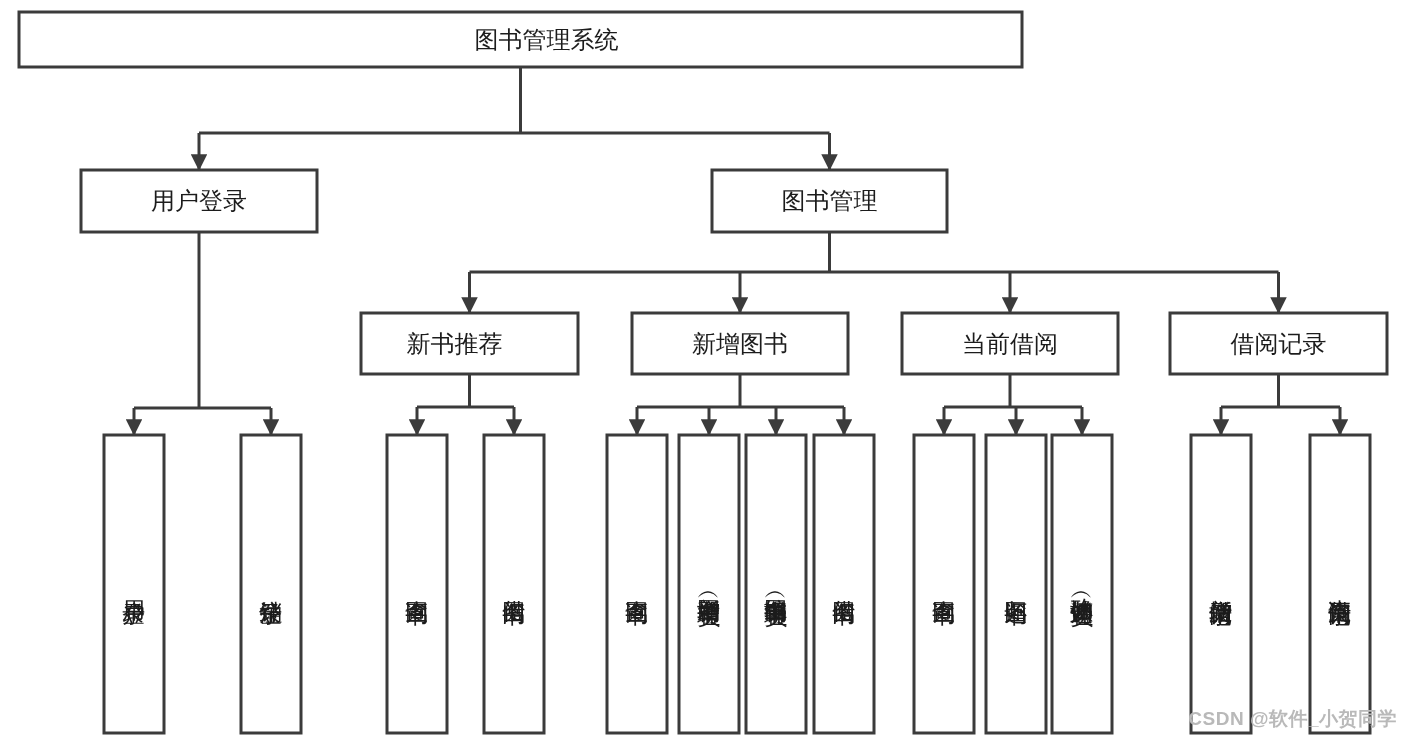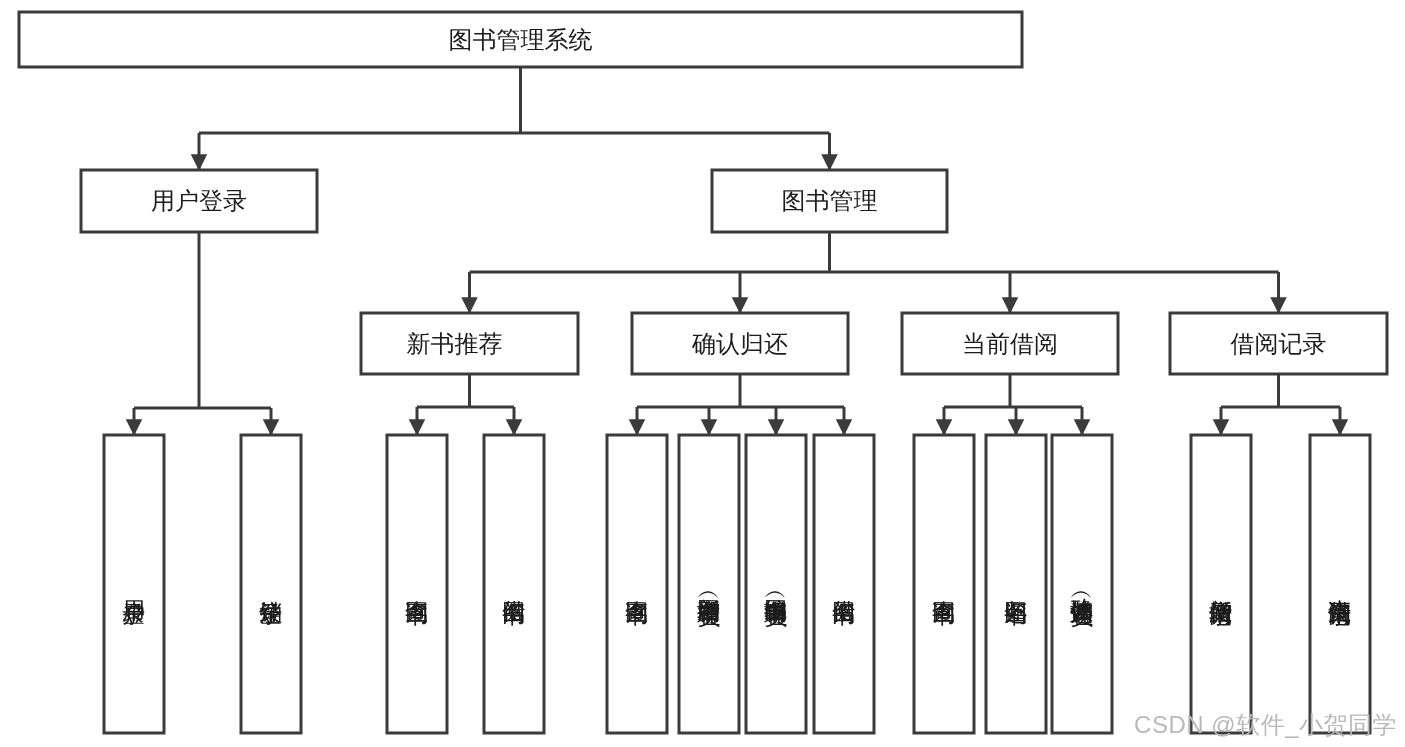--- a/index.html
+++ b/index.html
@@ -23,24 +23,25 @@
     pointer-events:none;
   }
   .hlabel-wrap{
     position:absolute;
     display:flex;align-items:center;justify-content:center;
     font-family:"Liberation Sans","DejaVu Sans",sans-serif;
     font-size:24px;color:#1c1c1c;
     pointer-events:none;
   }
   #watermark{
-    position:absolute;right:8px;bottom:6px;
+    position:absolute;right:8px;bottom:15px;
     font-family:"Liberation Sans","DejaVu Sans",sans-serif;
-    font-size:24px;color:#b9b9b9;letter-spacing:.5px;
+    font-size:19px;color:#b9b9b9;letter-spacing:.5px;
     white-space:nowrap;
+    font-weight:bold;
   }
 </style>
 </head>
 <body>
 
 <div id="stage">
 
   <svg id="diagram" viewBox="0 0 1405 747">
     <defs>
       <marker id="arrow" viewBox="0 0 10 10" refX="9" refY="5" markerWidth="5.5" markerHeight="5.5" orient="auto-start-reverse">
@@ -100,25 +101,25 @@
         <rect x="814" y="435" width="60" height="298" class="node-rect"></rect>
         <rect x="914" y="435" width="60" height="298" class="node-rect"></rect>
         <rect x="986" y="435" width="60" height="298" class="node-rect"></rect>
         <rect x="1052" y="435" width="60" height="298" class="node-rect"></rect>
         <rect x="1191" y="435" width="60" height="298" class="node-rect"></rect>
         <rect x="1310" y="435" width="60" height="298" class="node-rect"></rect>
       </g>
   </svg>
 
   <div id="labels-layer">
-      <div class="hlabel-wrap" style="left: 19px; top: 12px; width: 1003px; height: 55px;">图书管理系统</div>
+      <div class="hlabel-wrap" style="left: 19px; top: 12px; width: 1003px; height: 55px; padding-left: 26px;">图书管理系统</div>
       <div class="hlabel-wrap" style="left: 81px; top: 170px; width: 236px; height: 62px;">用户登录</div>
       <div class="hlabel-wrap" style="left: 712px; top: 170px; width: 235px; height: 62px;">图书管理</div>
       <div class="hlabel-wrap" style="left: 346px; top: 313px; width: 217px; height: 61px;">新书推荐</div>
-      <div class="hlabel-wrap" style="left: 632px; top: 313px; width: 216px; height: 61px;">确认归还</div>
+      <div class="hlabel-wrap" style="left: 632px; top: 313px; width: 216px; height: 61px;">新增图书</div>
       <div class="hlabel-wrap" style="left: 902px; top: 313px; width: 216px; height: 61px; border-radius: 13px;">当前借阅</div>
       <div class="hlabel-wrap" style="left: 1170px; top: 313px; width: 217px; height: 61px;">借阅记录</div>
       <div class="vlabel-wrap" style="left: 104px; top: 435px; width: 60px; height: 298px;">用户登录</div>
       <div class="vlabel-wrap" style="left: 241px; top: 435px; width: 60px; height: 298px;">注销登录</div>
       <div class="vlabel-wrap" style="left: 387px; top: 435px; width: 60px; height: 298px;">查询图书</div>
       <div class="vlabel-wrap" style="left: 484px; top: 435px; width: 60px; height: 298px;">借阅图书</div>
       <div class="vlabel-wrap" style="left: 607px; top: 435px; width: 60px; height: 298px;">查询图书</div>
       <div class="vlabel-wrap" style="left: 679px; top: 435px; width: 60px; height: 298px;">新增图书（管理员）</div>
       <div class="vlabel-wrap" style="left: 746px; top: 435px; width: 60px; height: 298px;">编辑图书（管理员）</div>
       <div class="vlabel-wrap" style="left: 814px; top: 435px; width: 60px; height: 298px;">借阅图书</div>

